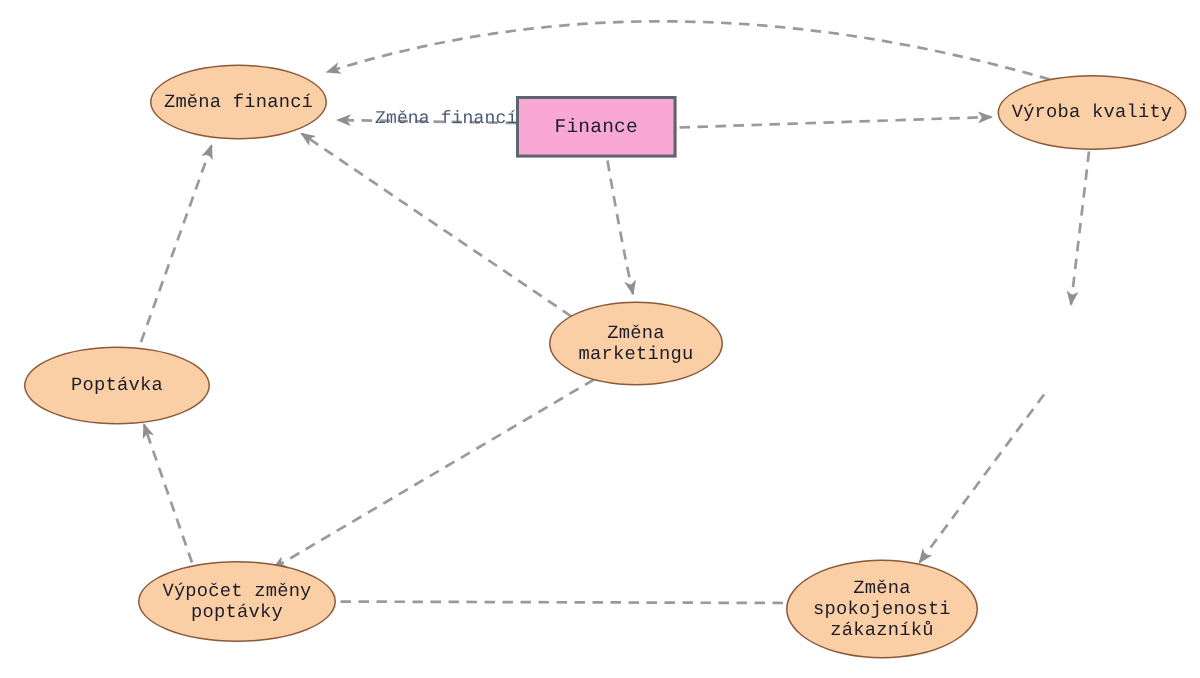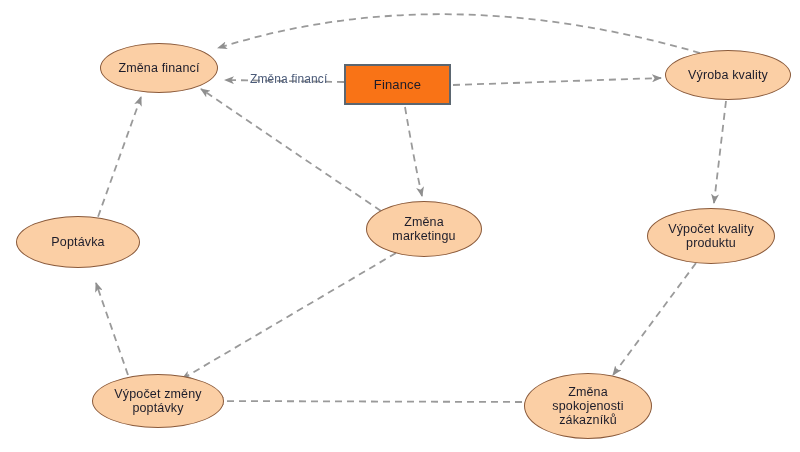--- a/index.html
+++ b/index.html
@@ -10,20 +10,21 @@
   }
   body {
     font-family: "Liberation Sans", sans-serif;
   }
   #canvas {
     position: relative;
     width: 800px;
     height: 452px;
     background: #ffffff;
     overflow: hidden;
+    font-family: Liberation Mono, monospace;
   }
   #edge-layer {
     position: absolute;
     left: 0;
     top: 0;
     width: 800px;
     height: 452px;
   }
   .node {
     position: absolute;
@@ -33,21 +34,21 @@
     text-align: center;
     box-sizing: border-box;
     z-index: 5;
   }
   .node-ellipse {
     border-radius: 50%;
     background: #fbcfa5;
     border: 1.6px solid #8a5a3b;
   }
   .node-rect {
-    background: #f97316;
+    background: #f9a8d4;
     border: 2px solid #5b6670;
   }
   .node-label {
     font-size: 12.5px;
     line-height: 14px;
     color: #1c1c2a;
     letter-spacing: 0.15px;
     white-space: pre-line;
     padding: 0 4px;
   }
@@ -107,33 +108,29 @@
   </div>
 
   <div class="node node-rect" style="left:344px; top:64px; width:107px; height:41px;">
     <span class="node-label">Finance</span>
   </div>
 
   <div class="node node-ellipse" style="left:665px; top:50px; width:126px; height:50px;">
     <span class="node-label">Výroba kvality</span>
   </div>
 
-  <div class="node node-ellipse" style="left:16px; top:216px; width:124px; height:52px;">
+  <div class="node node-ellipse" style="left:16px; top:231px; width:124px; height:52px;">
     <span class="node-label">Poptávka</span>
   </div>
 
   <div class="node node-ellipse" style="left:366px; top:201px; width:116px; height:56px;">
     <span class="node-label">Změna
 marketingu</span>
   </div>
 
-  <div class="node node-ellipse" style="left:647px; top:208px; width:128px; height:56px;">
-    <span class="node-label">Výpočet kvality
-produktu</span>
-  </div>
 
   <div class="node node-ellipse" style="left:92px; top:374px; width:132px; height:54px;">
     <span class="node-label">Výpočet změny
 poptávky</span>
   </div>
 
   <div class="node node-ellipse" style="left:524px; top:373px; width:128px; height:66px;">
     <span class="node-label">Změna
 spokojenosti
 zákazníků</span>

